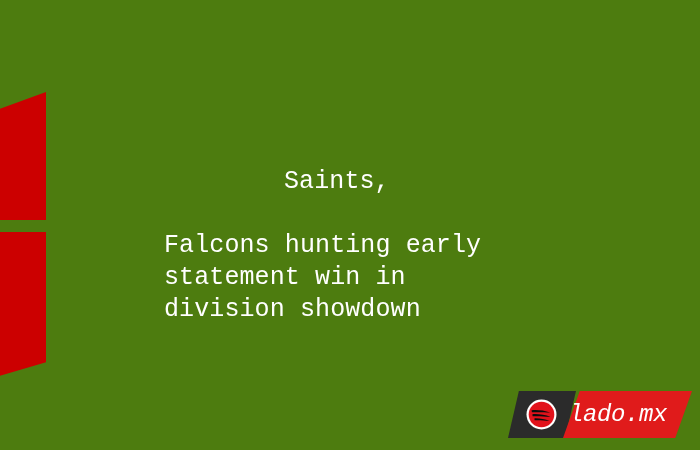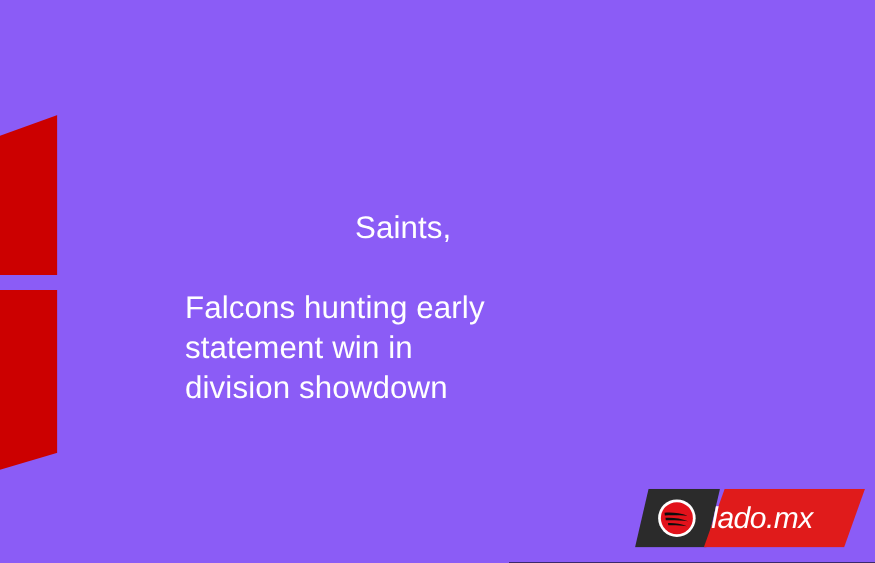--- a/index.html
+++ b/index.html
@@ -4,23 +4,23 @@
 <style>
   html, body {
     margin: 0;
     padding: 0;
     background: #000000;
   }
   #stage {
     position: relative;
     width: 700px;
     height: 450px;
-    background: #8b5cf6;
+    background: #4d7c0f;
     overflow: hidden;
-    font-family: Liberation Sans, sans-serif;
+    font-family: Liberation Mono, monospace;
   }
 
   
   .accent-shape {
     position: absolute;
     background: #cc0000;
   }
   #accent-top {
     left: -14px;
     top: 92px;
@@ -48,20 +48,21 @@
     letter-spacing: 0.1px;
     white-space: pre-line;
     text-align: left;
   }
   #headline .hl-first {
     display: block;
     padding-left: 136px;
   }
   #headline .hl-rest {
     display: block;
+    margin-left: 16px;
   }
 
   
   #logo {
     position: absolute;
     left: 508px;
     top: 391px;
     width: 184px;
     height: 47px;
   }

